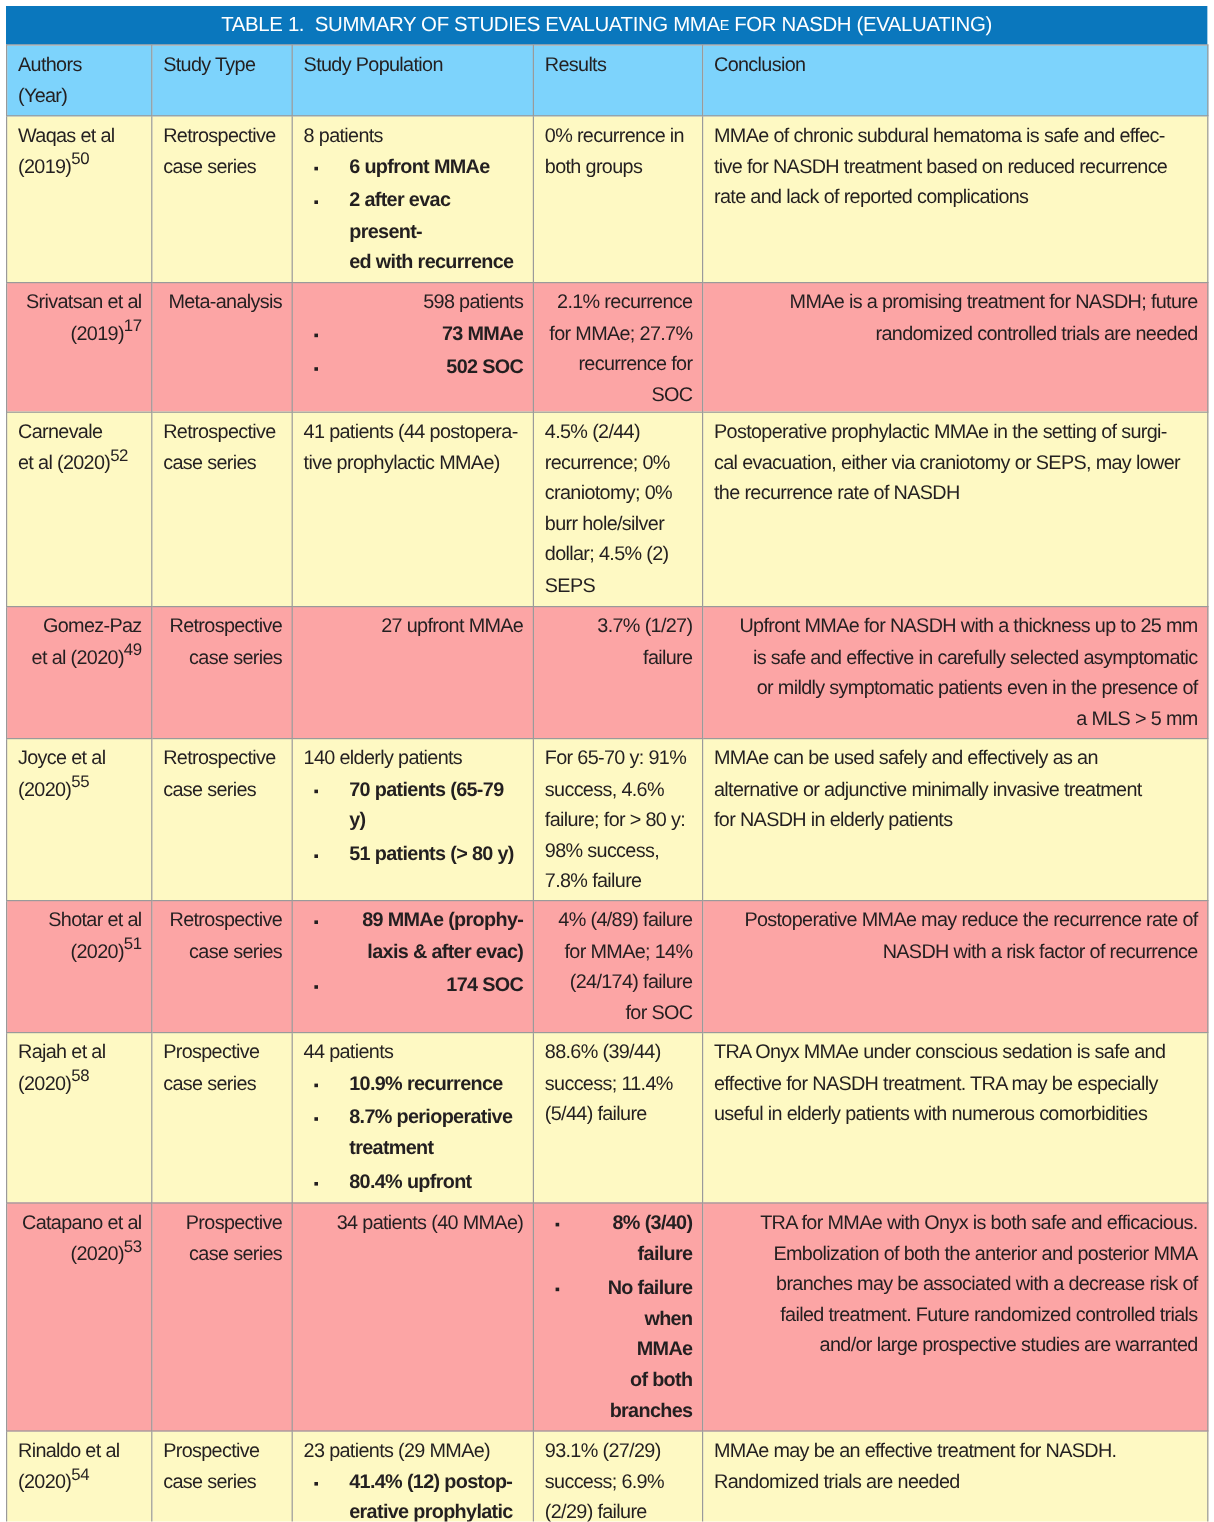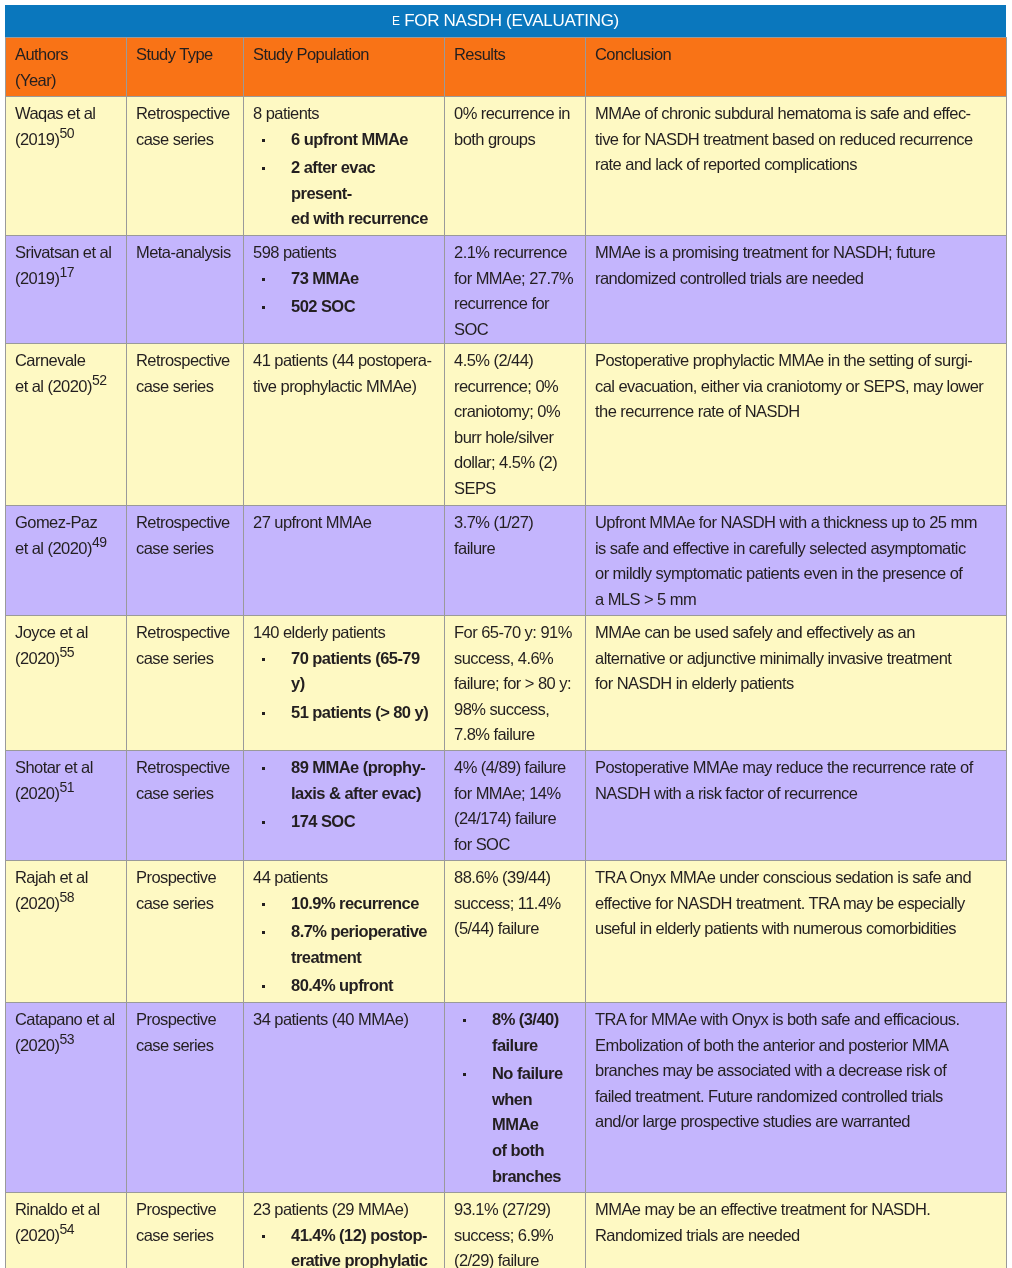--- a/index.html
+++ b/index.html
@@ -8,34 +8,35 @@
   .table-wrap { position: absolute; left: 5px; top: 5px; width: 1001px; }
   .title-bar { height: 32px; background: #0a77bd; color: #ffffff;
                display: flex; align-items: center; justify-content: center;
                font-size: 17px; letter-spacing: -0.3px; border: 1px solid #0a77bd;
                box-sizing: border-box; }
   .title-bar .sc { font-size: 12px; }
   table { border-collapse: collapse; width: 1001px; table-layout: fixed; }
   td, th { border: 1px solid #9a9a9a; vertical-align: top; text-align: left;
            padding: 4px 8px 0 9px; font-size: 16.5px; line-height: 25.6px;
            letter-spacing: -0.55px; font-weight: normal; box-sizing: border-box; }
-  thead th { background: #f97316; height: 59px; }
+  thead th { background: #7dd3fc; height: 59px; }
   tr.odd td { background: #fef9c3; }
-  tr.even td { background: #c4b5fd; }
+  tr.even td { background: #fca5a5; text-align: right; }
   .pl { white-space: pre-line; }
   sup { font-size: 14px; line-height: 0; vertical-align: 7px; letter-spacing: -0.4px; }
   ul.bul { list-style: none; margin: 0; padding: 0; font-weight: bold; }
   ul.bul li { position: relative; padding-left: 38px; margin: 0 0 3px 0; white-space: pre-line; }
   ul.bul li .b { position: absolute; left: 9px; top: 12px; width: 3px; height: 3px; background: #231f20; }
 </style>
 </head>
 <body>
 
 <div class="table-wrap">
   <div class="title-bar">
+    <span style="white-space:pre">TABLE 1.  SUMMARY OF STUDIES EVALUATING MMA</span>
       <span class="sc">E</span>
       <span style="white-space:pre"> FOR NASDH (EVALUATING)</span>
   </div>
   <table>
     <colgroup>
       <col style="width:121px">
         <col style="width:117px">
         <col style="width:201px">
         <col style="width:141px">
         <col style="width:421px">

